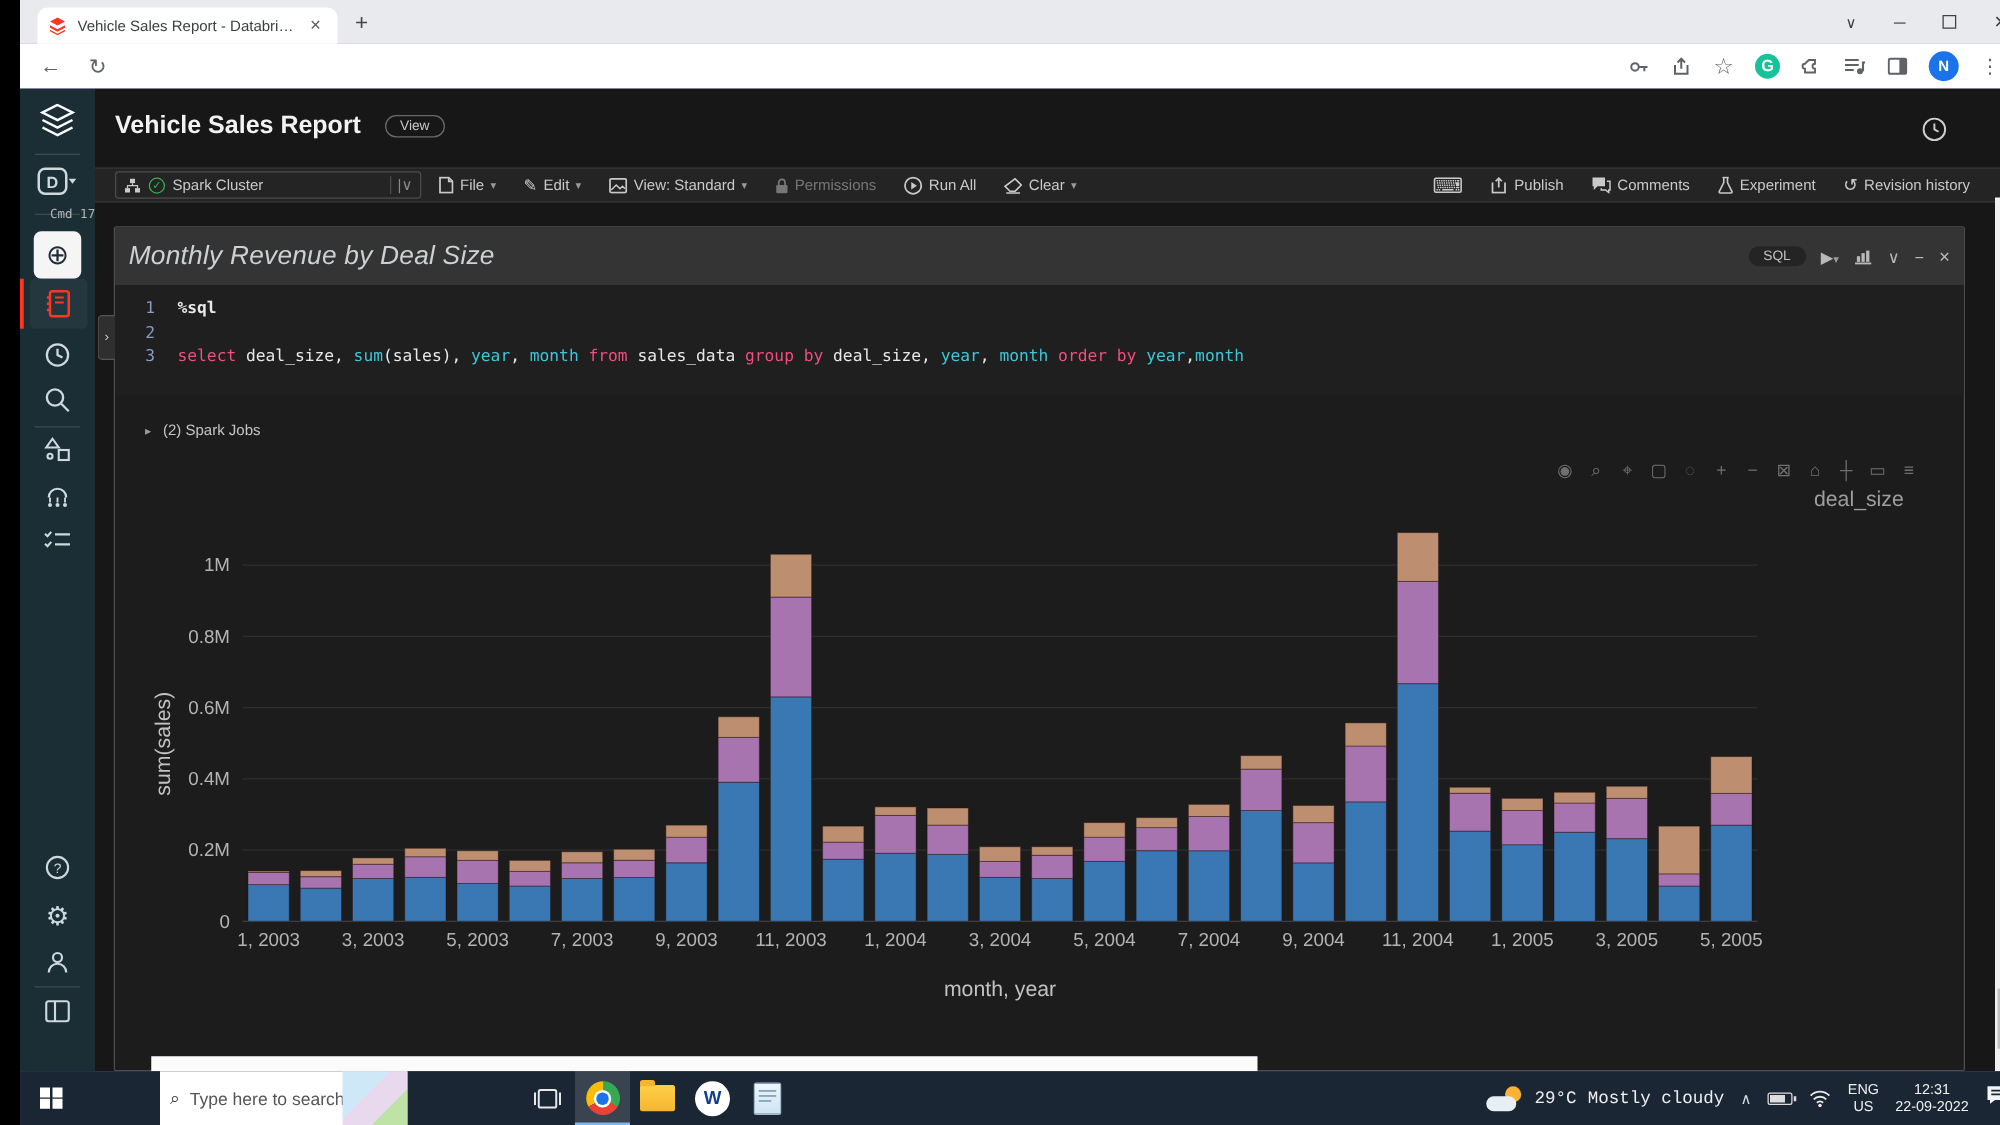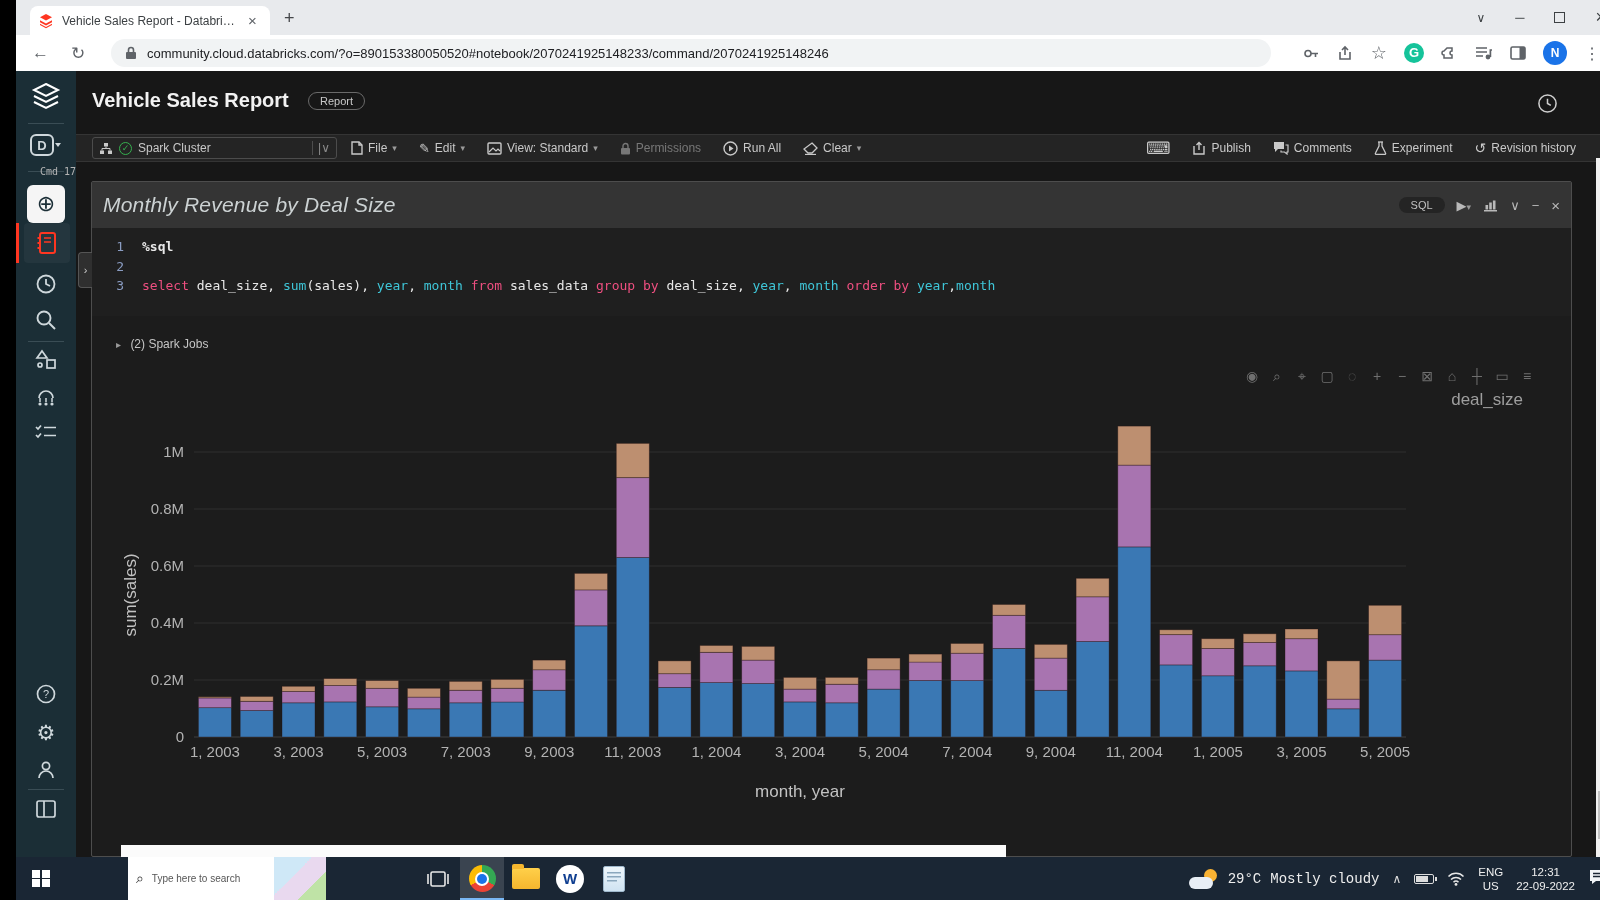--- a/index.html
+++ b/index.html
@@ -92,21 +92,21 @@
 
   .white-strip { position:absolute; left:105px; top:845px; width:885px; height:12px; background:#fbfbfb; }
 
   
   .taskbar { position:absolute; left:0; top:857px; width:1600px; height:43px; background:#1a2634; display:flex; align-items:center; color:#eee; }
   .start { width:50px; height:43px; display:flex; align-items:center; justify-content:center; }
   .winlogo { display:grid; grid-template-columns:8px 8px; grid-template-rows:8px 8px; gap:1.5px; }
   .winlogo i { background:#fff; }
   .searchbox { position:absolute; left:112px; top:0; width:198px; height:43px; background:#fff; display:flex; align-items:center; padding:0 8px; gap:8px; overflow:hidden; }
   .searchbox .mag { color:#333; font-size:14px; transform:rotate(0deg); }
-  .search-text { font-size:10px; color:#555; white-space:nowrap; }
+  .search-text { font-size:14px; color:#555; white-space:nowrap; }
   .search-art { position:absolute; right:0; top:0; width:52px; height:43px; background:linear-gradient(135deg,#cfe8f7 0 40%, #e9d9ef 40% 70%, #bfe3a6 70% 100%); }
   .tb-ic { width:44px; height:43px; display:flex; align-items:center; justify-content:center; }
   .chrome-tile { background:rgba(255,255,255,.14); box-shadow:inset 0 -2px 0 #7ab8f5; }
   .chrome-ball { position:relative; width:27px; height:27px; border-radius:50%; background:conic-gradient(from 120deg, #ea4335 0 120deg, #fbbc05 0 240deg, #34a853 0 360deg); }
   .chrome-ball::before { content:""; position:absolute; left:6.5px; top:6.5px; width:14px; height:14px; border-radius:50%; background:#fff; }
   .chrome-ball::after { content:""; position:absolute; left:8.5px; top:8.5px; width:10px; height:10px; border-radius:50%; background:#1a73e8; }
   .folder { position:relative; width:28px; height:21px; background:linear-gradient(#ffd04a,#f5b62e); border-radius:2px; }
   .folder::before { content:""; position:absolute; left:0; top:-4px; width:12px; height:5px; background:#f5b62e; border-radius:2px 2px 0 0; }
   .circle-app { width:28px; height:28px; border-radius:50%; background:#fff; color:#103f91; font-weight:bold; font-size:15px; text-align:center; line-height:28px; }
   .notepad { position:relative; width:22px; height:26px; background:linear-gradient(#eef6fb,#cfe3f2); border:1px solid #9fb8cc; border-radius:2px; }
@@ -149,27 +149,20 @@
       <span class="tabchev">∨</span>
       <span>─</span>
       <span class="winbtn-max"></span>
       <span class="winbtn-close">×</span>
     </div>
   </div>
 
   <div class="urlbar">
     <span class="navic">←</span>
     <span class="navic" style="margin-left:22px">↻</span>
-    <div class="url-pill">
-      <svg width="12" height="14" viewBox="0 0 12 14">
-        <rect x="1" y="6" width="10" height="7" rx="1" fill="#5f6368"></rect>
-        <path d="M3.5 6 V4 a2.5 2.5 0 0 1 5 0 V6" fill="none" stroke="#5f6368" stroke-width="1.6"></path>
-      </svg>
-      <span class="url-text">community.cloud.databricks.com/?o=890153380050520#notebook/2070241925148233/command/2070241925148246</span>
-    </div>
     <div class="url-icons">
       <svg width="17" height="17" viewBox="0 0 17 17">
         <circle cx="5" cy="8.5" r="3" fill="none" stroke="#5f6368" stroke-width="1.6"></circle>
         <path d="M8 8.5 H15 M12.5 8.5 V12" stroke="#5f6368" stroke-width="1.6"></path>
       </svg>
       <svg width="17" height="17" viewBox="0 0 17 17">
         <path d="M3 7 V14 H13 V7" fill="none" stroke="#5f6368" stroke-width="1.6"></path>
         <path d="M8 10 V2 M5 5 L8 2 L11 5" fill="none" stroke="#5f6368" stroke-width="1.6"></path>
       </svg>
       <span class="uic" style="font-size:18px">☆</span>
@@ -275,21 +268,21 @@
       <div class="sb" style="top:728px">
         <svg width="22" height="20" viewBox="0 0 22 20">
           <rect x="2" y="2" width="18" height="16" rx="2" fill="none" stroke="#cfd8dc" stroke-width="1.7"></rect>
           <path d="M9 2 V18" stroke="#cfd8dc" stroke-width="1.7"></path>
         </svg>
       </div>
     </div>
 
     <div class="db-header">
       <span class="nb-title">Vehicle Sales Report</span>
-      <span class="lang-pill">Report</span>
+      <span class="lang-pill">View</span>
       <span class="hdr-clock">
         <svg width="21" height="21" viewBox="0 0 22 22">
           <circle cx="11" cy="11" r="9" fill="none" stroke="#cfcfcf" stroke-width="1.6"></circle>
           <path d="M11 6 V11 L14.5 13" fill="none" stroke="#cfcfcf" stroke-width="1.6"></path>
         </svg>
       </span>
     </div>
 
     <div class="db-toolbar">
       <div class="cluster-box">

